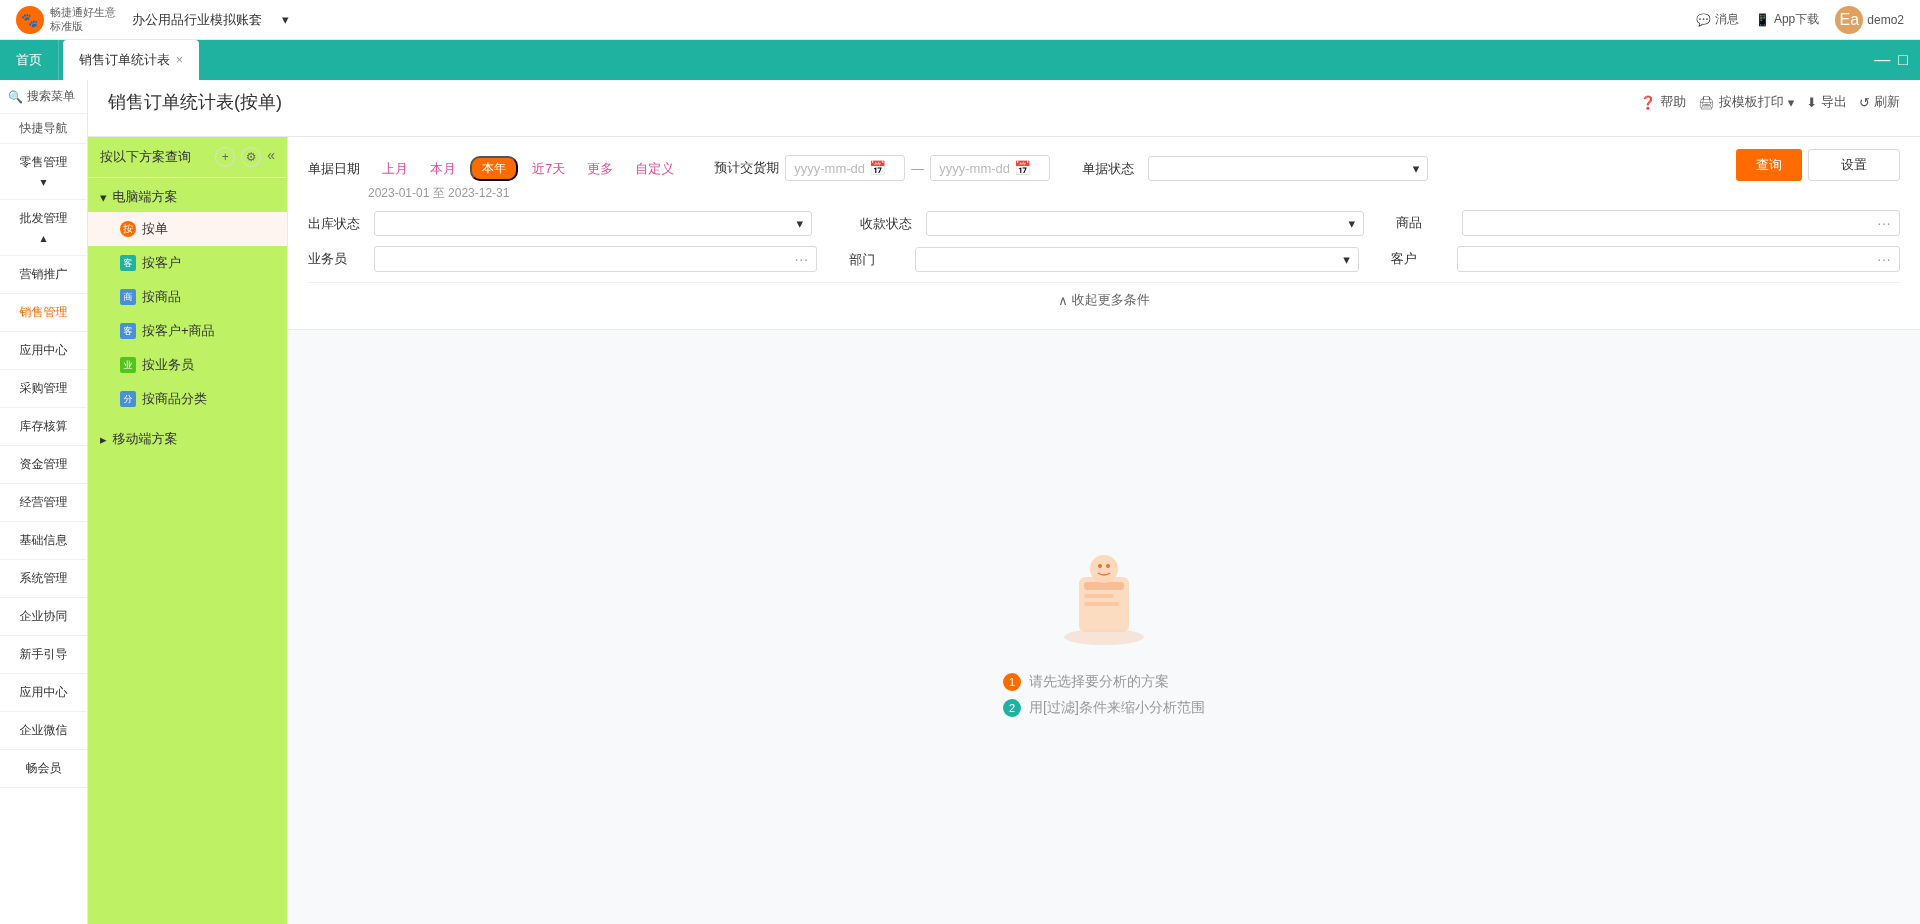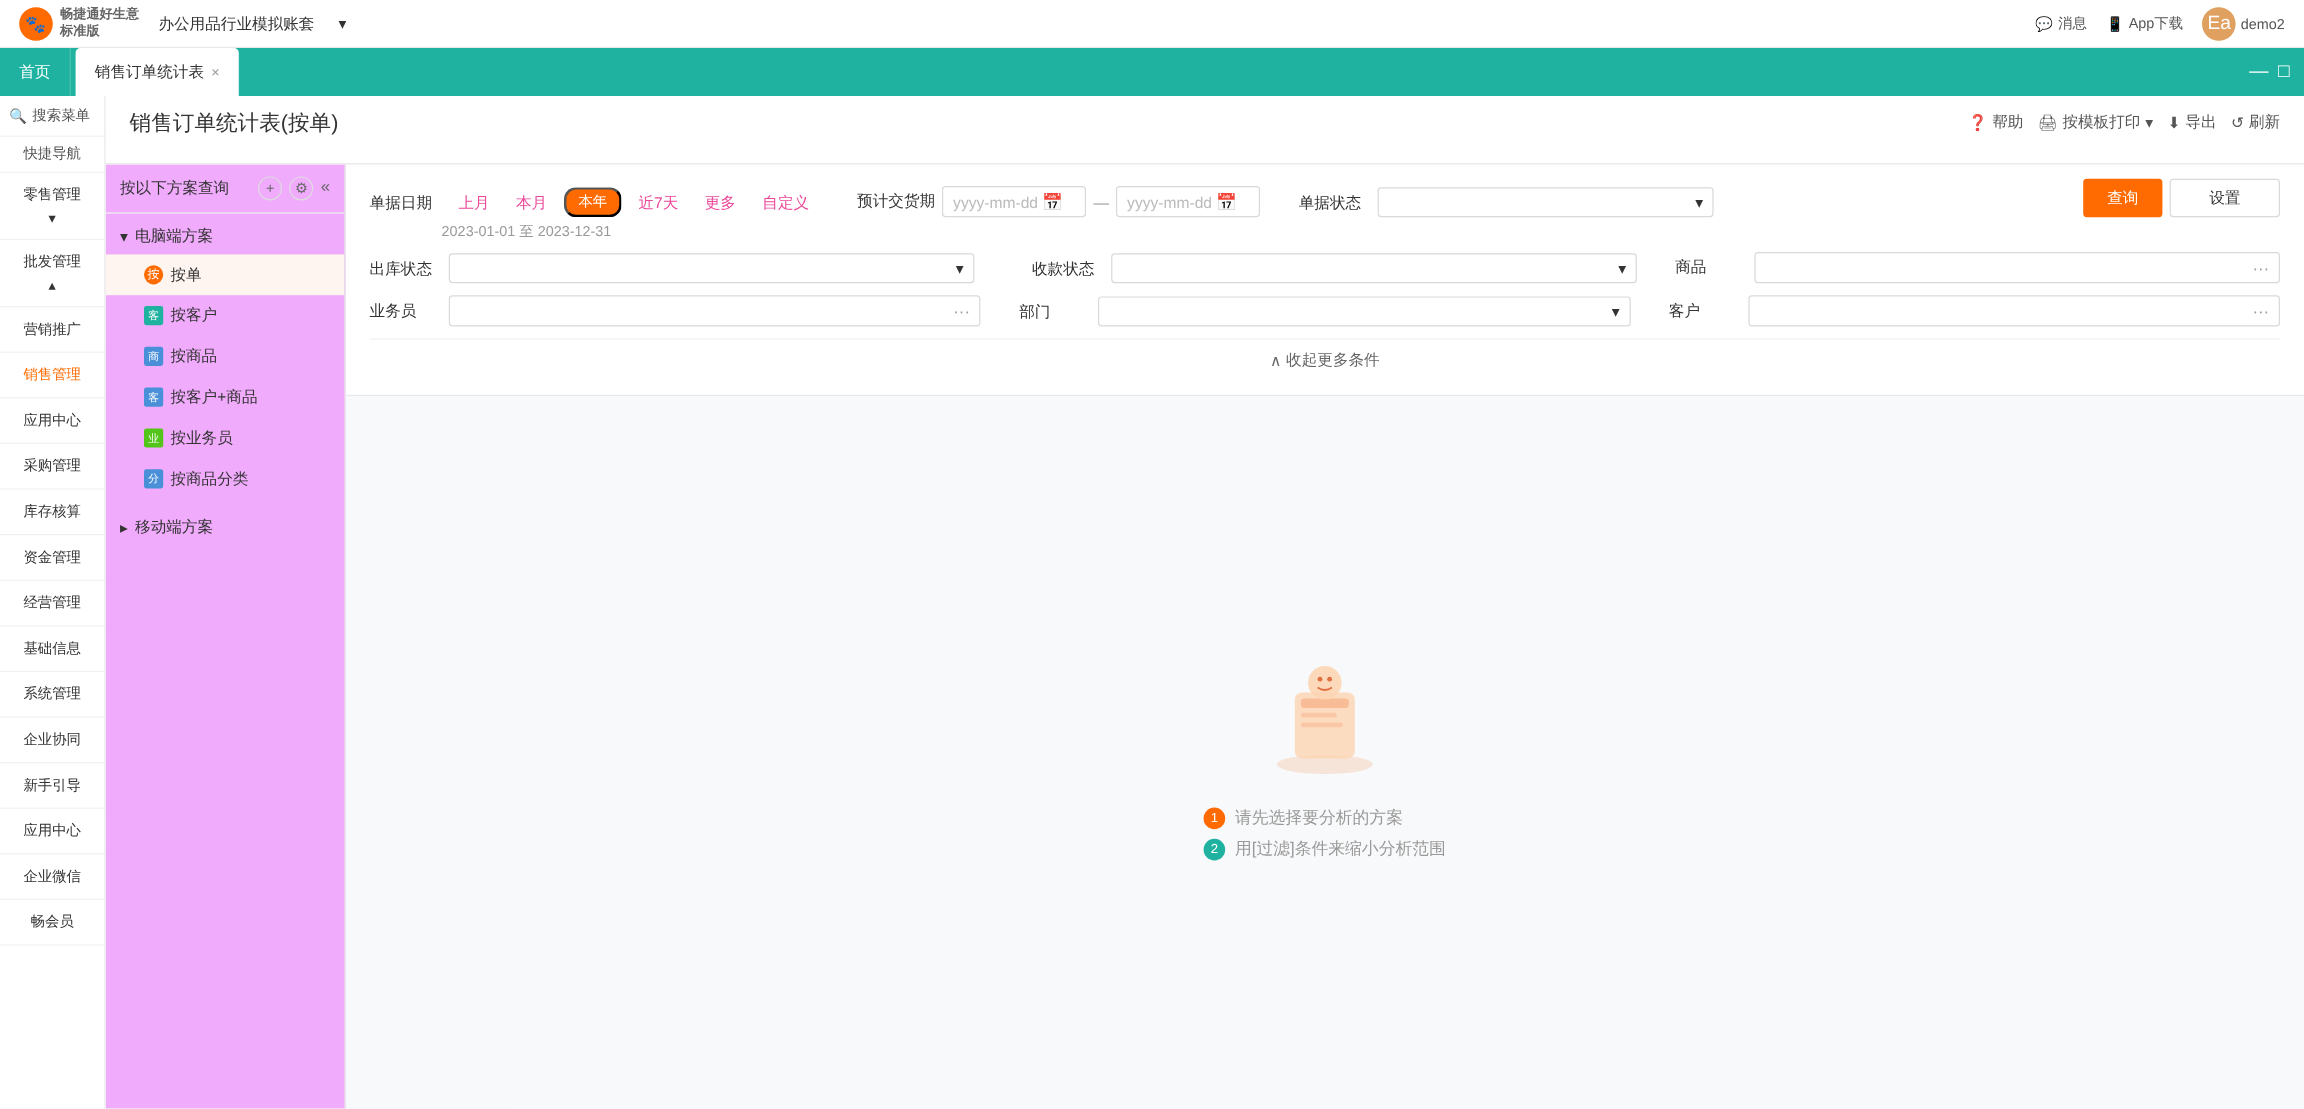--- a/index.html
+++ b/index.html
@@ -19,21 +19,21 @@
     }
     .top-bar-left { display: flex; align-items: center; gap: 8px; }
     .logo-area { display: flex; align-items: center; gap: 6px; }
     .logo-icon {
       width: 28px; height: 28px;
       background: #ff6b00;
       border-radius: 50%;
       display: flex; align-items: center; justify-content: center;
       color: white; font-size: 14px; font-weight: bold;
     }
-    .logo-text { font-size: 11px; color: #666; line-height: 1.2; font-weight: bold; }
+    .logo-text { font-size: 11px; color: #666; line-height: 1.2; }
     .workspace-selector {
       display: flex; align-items: center; gap: 20px;
       font-size: 13px; color: #333; cursor: pointer;
       padding: 0 8px;
     }
     .top-bar-right { display: flex; align-items: center; gap: 16px; }
     .top-bar-action { display: flex; align-items: center; gap: 4px; color: #555; cursor: pointer; font-size: 12px; }
     .avatar { width: 28px; height: 28px; border-radius: 50%; background: #e0a060; display: flex; align-items: center; justify-content: center; color: white; font-size: 16px; }
 
     
@@ -98,21 +98,21 @@
     .page-title { font-size: 18px; font-weight: 500; color: #333; padding-bottom: 12px; }
     .page-actions { display: flex; align-items: center; gap: 12px; padding-bottom: 12px; }
     .page-action { display: flex; align-items: center; gap: 4px; font-size: 13px; color: #555; cursor: pointer; }
 
     
     .split-layout { display: flex; flex: 1; overflow: hidden; }
 
     
     .scheme-panel {
       width: 200px;
-      background: #f0abfc;
+      background: #bef264;
       border-right: 1px solid #e8e8e8;
       overflow-y: auto;
     }
     .scheme-header {
       padding: 10px 12px;
       display: flex; align-items: center; gap: 6px;
       font-size: 13px; color: #333;
       border-bottom: 1px solid #f0f0f0;
     }
     .scheme-header-actions { margin-left: auto; display: flex; gap: 6px; }

